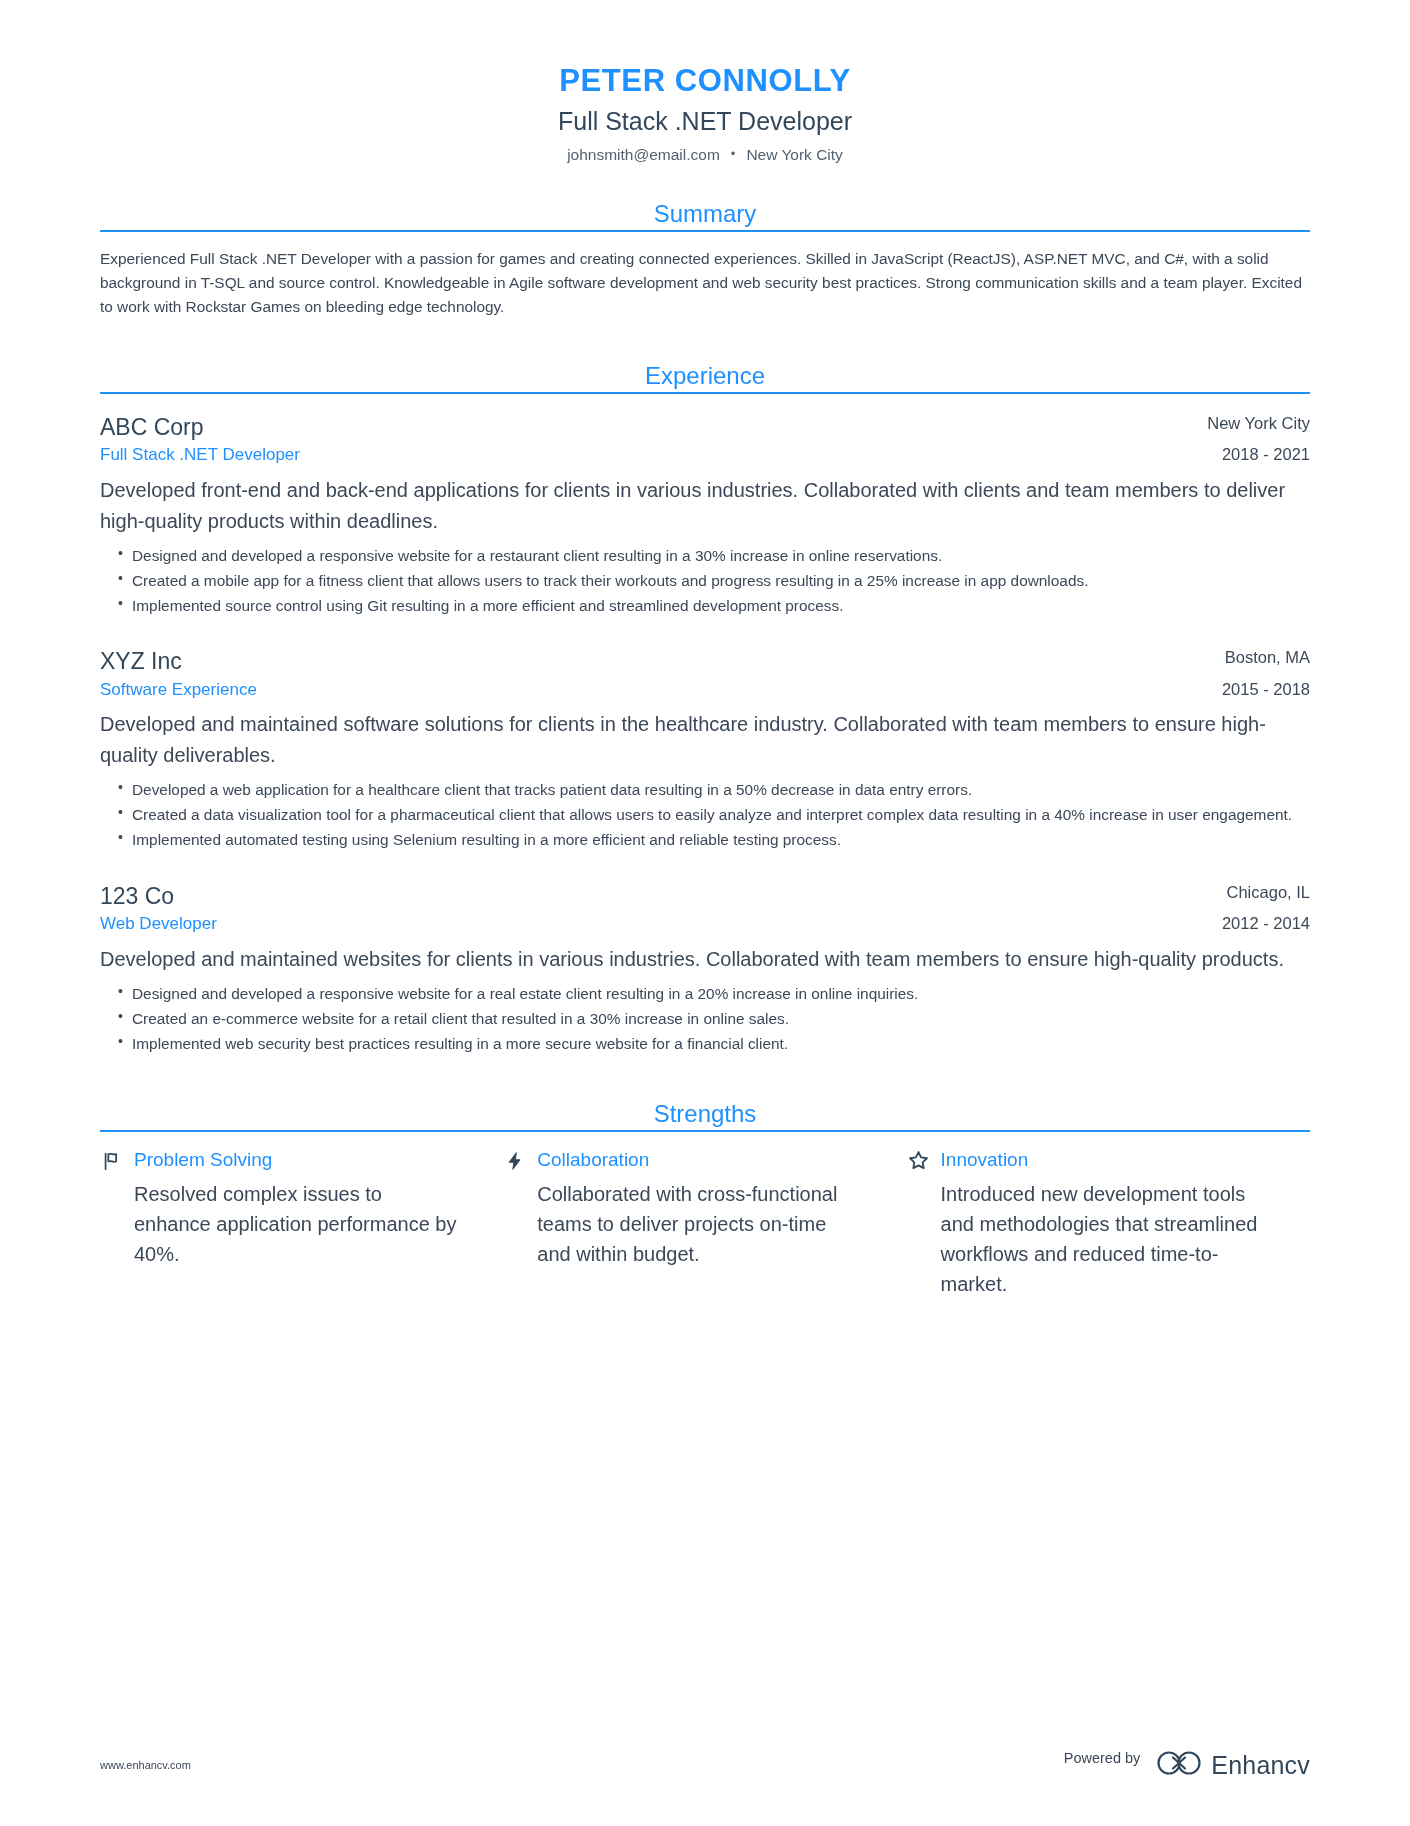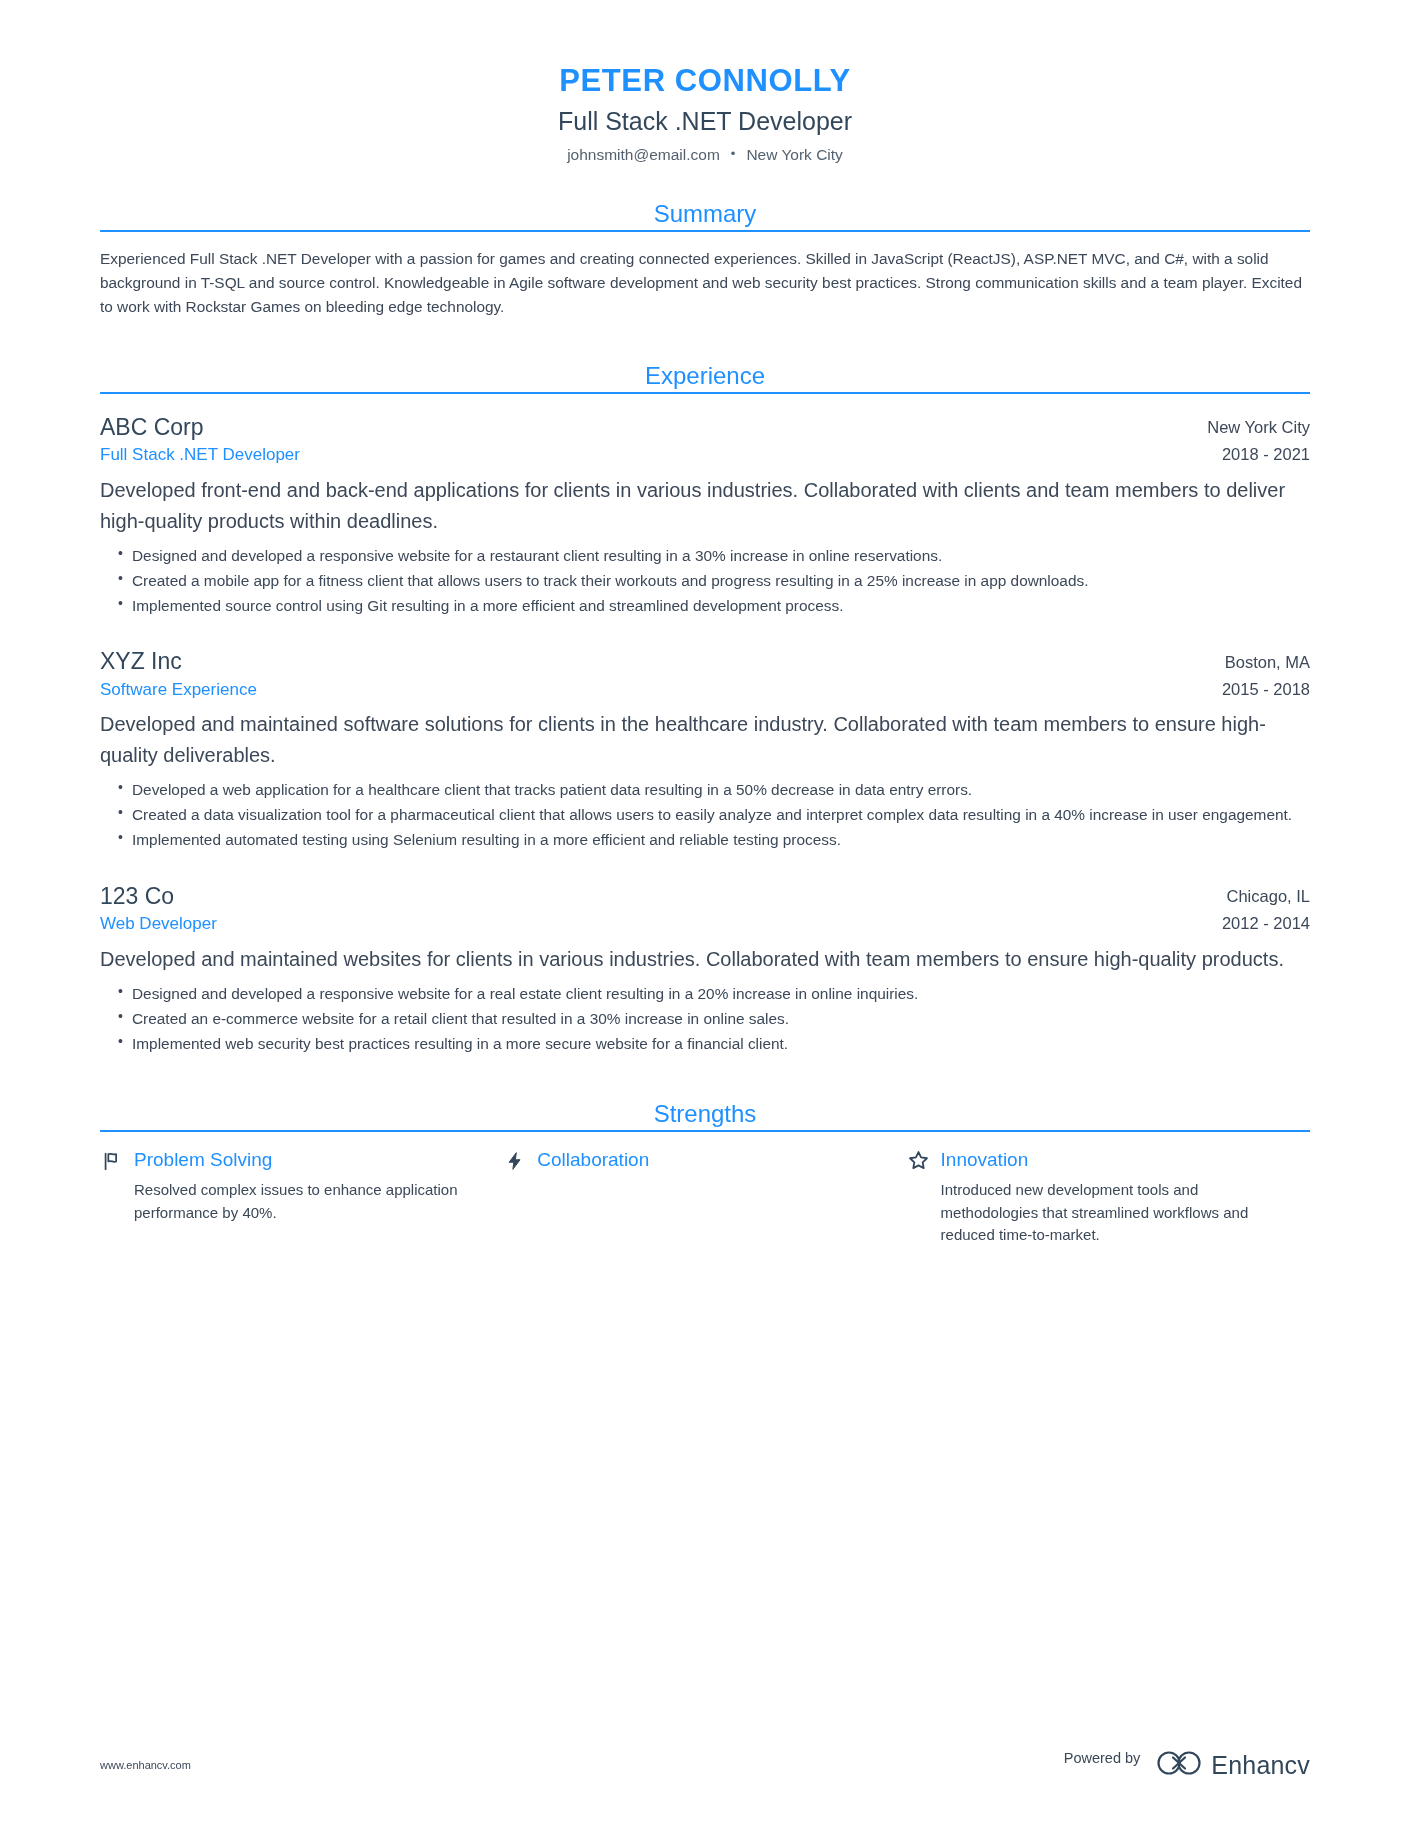--- a/index.html
+++ b/index.html
@@ -79,21 +79,21 @@
     color: #3c4858;
     margin: 0;
   }
 
   
   .job { margin-top: 3px; }
   .job + .job { margin-top: 29px; }
   .job-row {
     display: flex;
     justify-content: space-between;
-    align-items: center;
+    align-items: flex-start;
   }
   .job-company {
     font-size: 23px;
     color: #33475b;
     font-weight: 400;
     line-height: 1.35;
   }
   .job-location {
     font-size: 16.5px;
     color: #3c4858;
@@ -164,21 +164,21 @@
     align-items: center;
     justify-content: center;
     color: #33475b;
   }
   .strength-name {
     font-size: 19px;
     color: #1e90ff;
     line-height: 1.3;
   }
   .strength-desc {
-    font-size: 15px;
+    font-size: 20px;
     line-height: 1.5;
     color: #3c4858;
     margin-top: 6px;
     padding-left: 34px;
   }
 
   
   .footer {
     position: absolute;
     left: 100px;
@@ -307,20 +307,21 @@
             </div>
             <div class="strength">
               <div class="strength-head">
                 <span class="strength-icon">
                   <svg width="20" height="22" viewBox="0 0 24 24" fill="#33475b" stroke="#33475b" stroke-width="1.2" stroke-linejoin="round">
                     <path d="M13.5 2 5 13.5h5.5L9.5 22 18 10.5h-5.5z"></path>
                   </svg>
                 </span>
                 <span class="strength-name">Collaboration</span>
               </div>
+              <div class="strength-desc">Collaborated with cross-functional teams to deliver projects on-time and within budget.</div>
             </div>
             <div class="strength">
               <div class="strength-head">
                 <span class="strength-icon">
                   <svg width="23" height="23" viewBox="0 0 24 24" fill="none" stroke="#33475b" stroke-width="1.9" stroke-linecap="round" stroke-linejoin="round">
                     <path d="M12 3.2l2.7 5.6 6.1.85-4.45 4.25 1.07 6.05L12 17.1l-5.42 2.85 1.07-6.05L3.2 9.65l6.1-.85z"></path>
                   </svg>
                 </span>
                 <span class="strength-name">Innovation</span>
               </div>

